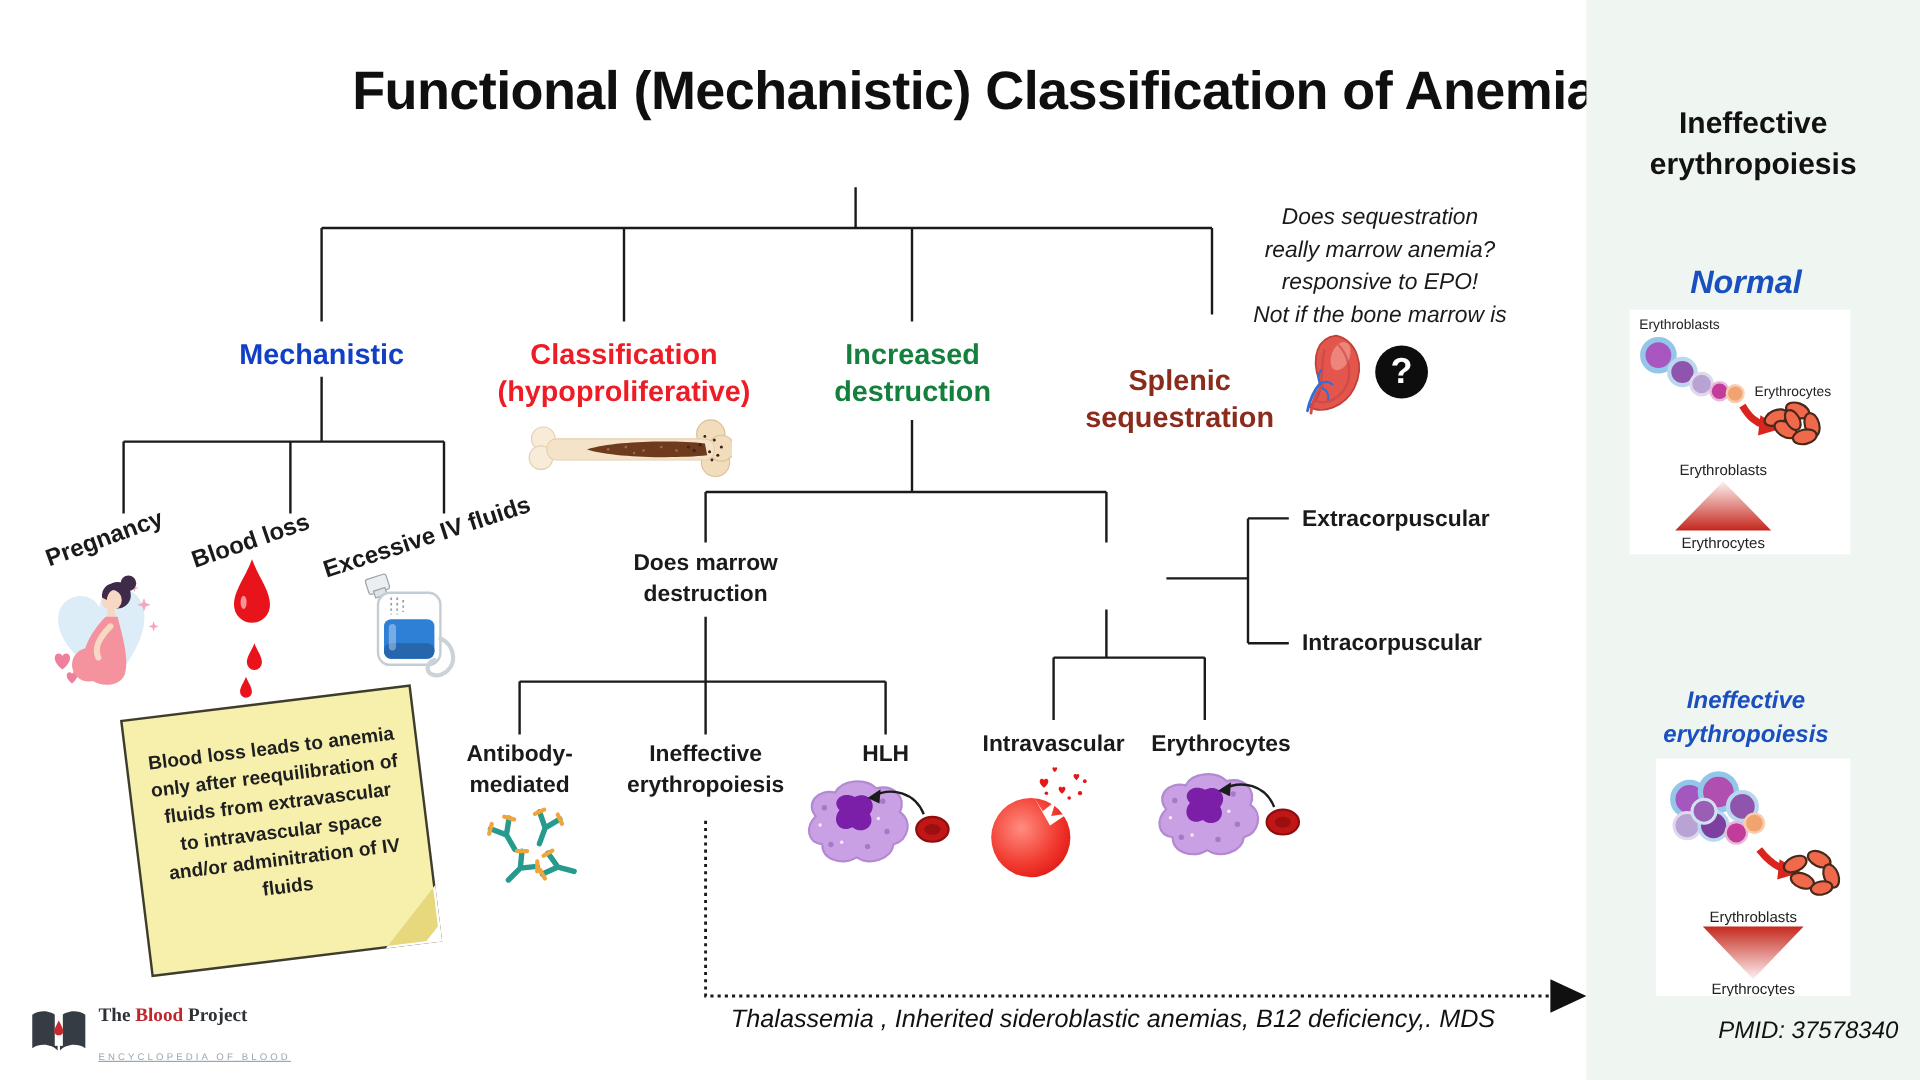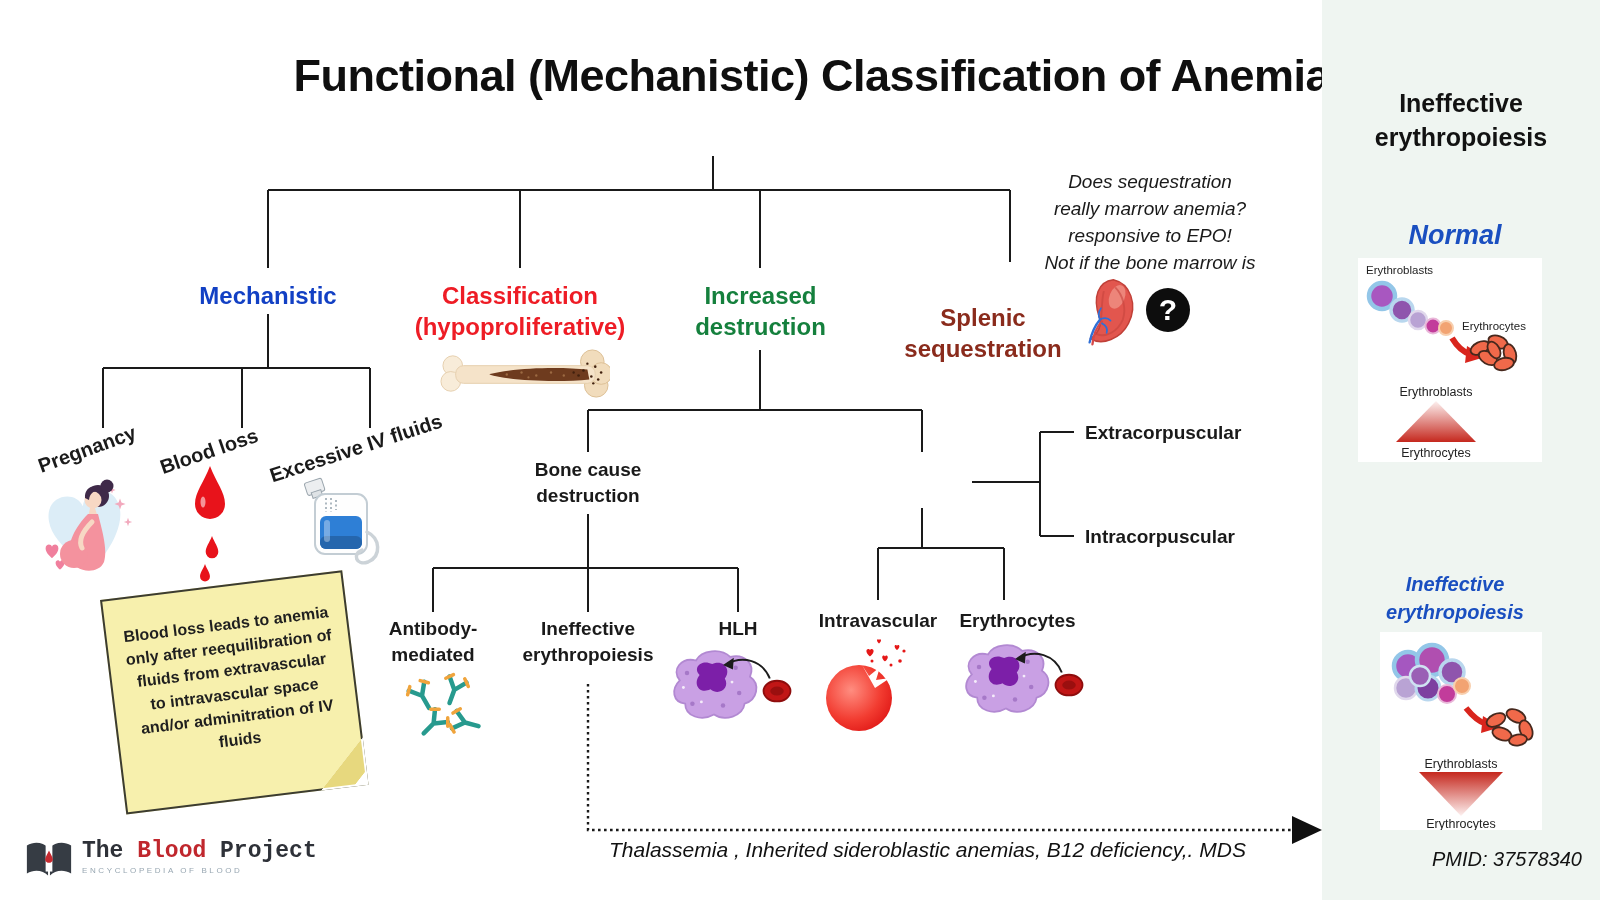--- a/index.html
+++ b/index.html
@@ -20,23 +20,23 @@
   .note p{margin:0;padding:26px 16px 0 16px;font-weight:700;font-size:16px;line-height:1.45;text-align:center;color:#1f1f1f;}
   .note .cut{position:absolute;right:-2px;bottom:-2px;width:48px;height:48px;background:linear-gradient(to top left,#ffffff 49%,transparent 50%);}
   .note .fold{position:absolute;right:0;bottom:0;width:44px;height:44px;background:linear-gradient(to top left,transparent 12%,#e7d87e 13%,#e7d87e 49%,transparent 50%);}
   .qmark{width:44px;height:44px;border-radius:50%;background:#0d0d0d;color:#fff;font-weight:700;font-size:30px;line-height:44px;text-align:center;}
   .examples{font-style:italic;font-size:21px;color:#111;text-align:center;}
   .panel{left:1322px;top:0;width:278px;height:900px;background:#eff5f1;}
   .panel h2{margin:0;font-size:25px;line-height:34px;font-weight:700;color:#121212;text-align:center;}
   .pblue{color:#1a4fc0;font-weight:700;font-style:italic;text-align:center;}
   .card{background:#ffffff;}
   .pmid{font-style:italic;font-size:20px;color:#121212;text-align:right;}
-  .logo-line{font-family:Liberation Mono, monospace;font-weight:700;font-size:23px;color:#2e3138;white-space:nowrap;}
+  .logo-line{font-family:Liberation Serif, serif;font-weight:700;font-size:16px;color:#2e3138;white-space:nowrap;}
   .logo-line .red{color:#c0272d;}
-  .tagline{font-size:8px;letter-spacing:2.6px;color:#98a7b2;margin-top:2px;white-space:nowrap;}
+  .tagline{font-size:8px;letter-spacing:2.6px;color:#98a7b2;margin-top:20px;white-space:nowrap;text-decoration:underline;}
   svg text{font-family:"Liberation Sans",sans-serif;}
 </style>
 </head>
 <body>
 
 <div class="stage">
 
   <svg class="abs" style="left:0;top:0;" width="1600" height="900" viewBox="0 0 1600 900">
     <path d="M713 156 V190 M268 190 H1010 M268 190 V268 M520 190 V268 M760 190 V268 M1010 190 V262
              M268 314 V368 M103 368 H370 M103 368 V428 M242 368 V428 M370 368 V428
@@ -176,21 +176,21 @@
     <path d="M69 56 C 82 62 84 80 70 86 C 58 90 54 78 64 74" fill="none" stroke="#ccd3d8" stroke-width="3.5" stroke-linecap="round"></path>
   </svg>
 
   <div class="abs note" style="left:100px;top:600px;width:240px;height:212px;">
     <p>Blood loss leads to anemia only after reequilibration of fluids from extravascular to intravascular space and/or adminitration of IV fluids</p>
     <div class="cut"></div>
     <div class="fold"></div>
   </div>
 
   <div class="abs sub" style="left:513px;top:457px;width:150px;">
-    <div>Bone cause</div>
+    <div>Does marrow</div>
     <div>destruction</div>
   </div>
 
   <div class="abs sub nowrap" style="left:1085px;top:420px;text-align:left;">
     <span>Extracorpuscular</span>
   </div>
   <div class="abs sub nowrap" style="left:1085px;top:524px;text-align:left;">
     <span>Intracorpuscular</span>
   </div>
 

